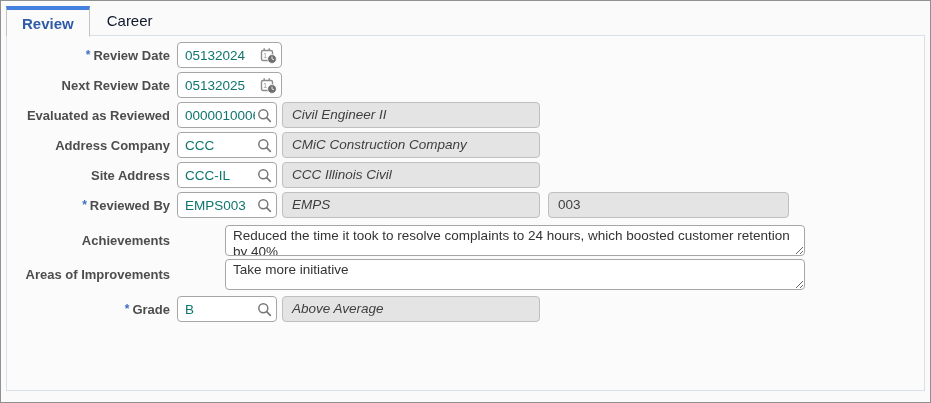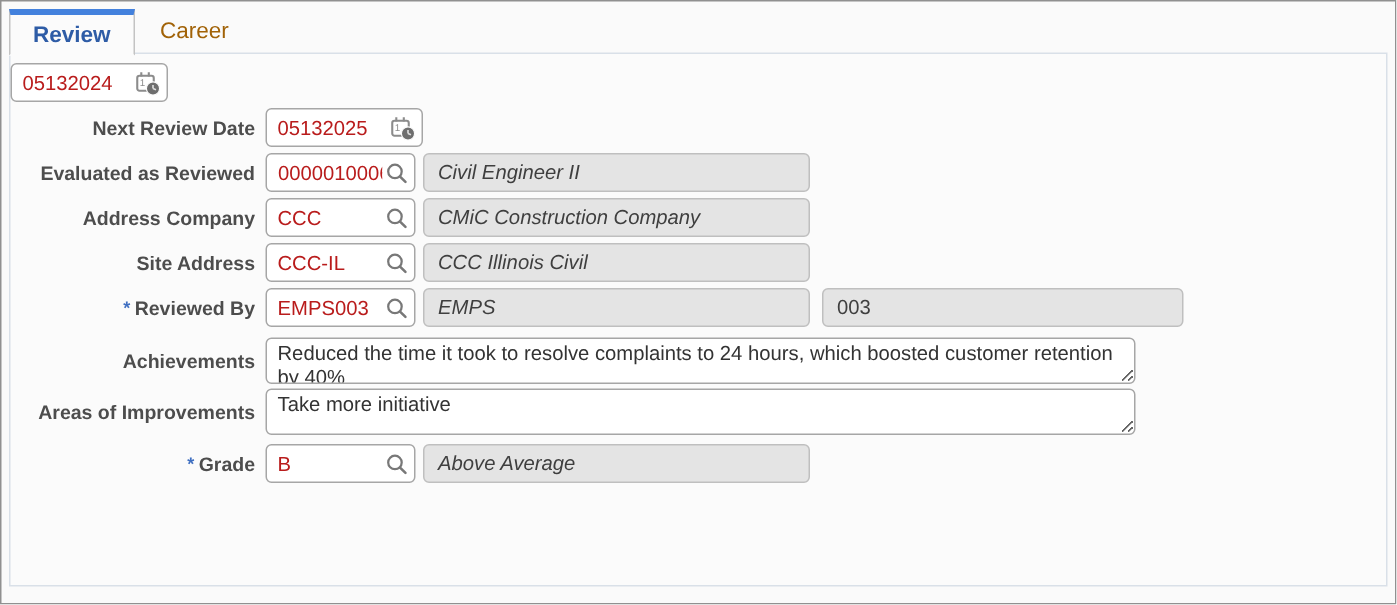--- a/index.html
+++ b/index.html
@@ -2,33 +2,33 @@
 <html><head>
 <meta charset="utf-8">
 <style>
   html,body{margin:0;padding:0;background:#fff;font-family:"Liberation Sans",sans-serif;}
   .app{position:relative;width:929px;height:401px;border:1px solid #909090;background:#fafafa;box-sizing:content-box;overflow:hidden;}
 
   
   .tabbar{display:flex;align-items:flex-end;height:35px;padding-left:5px;position:relative;z-index:2;text-align:right;}
   .tab{box-sizing:border-box;height:31px;display:flex;align-items:center;padding:0 15px;font-size:15px;cursor:pointer;}
   .tab.active{background:#fbfbfb;border-top:4px solid #4381dd;border-left:1px solid #c3c3c3;border-right:1px solid #c3c3c3;border-bottom:1px solid #fbfbfb;margin-bottom:-1px;font-weight:bold;color:#2e5ca6;}
-  .tab.inactive{color:#a16207;margin-left:2px;}
+  .tab.inactive{color:#0f172a;margin-left:2px;}
 
   
   .panel{position:absolute;left:5px;right:5px;top:34px;bottom:11px;border:1px solid #d9e0e8;background:#fbfbfb;padding-top:6px;box-sizing:border-box;z-index:1;}
 
   
   .row{display:flex;align-items:center;margin-bottom:4px;}
-  .row.ta{margin-bottom:3px;}
+  .row.ta{margin-bottom:3px;gap:48px;}
   .lbl{width:163px;text-align:right;padding-right:7px;font-size:13px;font-weight:bold;color:#4d4d4d;white-space:nowrap;flex:none;}
   .req{color:#3f6fc1;font-weight:bold;margin-right:3px;font-size:12px;position:relative;top:-1px;}
 
   .ibox{box-sizing:border-box;display:inline-flex;align-items:center;height:26px;border:1px solid #a6a6a6;border-radius:4px;background:#fff;padding:0 4px 0 7px;flex:none;}
-  .ibox input{border:none;outline:none;background:transparent;flex:1;width:0;font-family:"Liberation Sans",sans-serif;font-size:13.5px;color:#b91c1c;padding:0;}
+  .ibox input{border:none;outline:none;background:transparent;flex:1;width:0;font-family:"Liberation Sans",sans-serif;font-size:13.5px;color:#0f766e;padding:0;}
   .ibox .icn{flex:none;display:flex;align-items:center;justify-content:center;cursor:pointer;margin-left:2px;}
   .w-date{width:105px;}
   .w-lookup{width:100px;}
 
   .ro{box-sizing:border-box;height:26px;line-height:24px;border:1px solid #bfbfbf;border-radius:4px;background:#e4e4e4;color:#3f3f3f;font-size:13.5px;padding:0 9px;margin-left:5px;white-space:nowrap;overflow:hidden;flex:none;}
   .w-desc{width:258px;font-style:italic;}
   .w-ext{width:241px;margin-left:8px;}
 
   textarea.tx{box-sizing:border-box;width:580px;height:31px;border:1px solid #a6a6a6;border-radius:4px;background:#fff;font-family:"Liberation Sans",sans-serif;font-size:13.5px;color:#333;padding:2px 7px;resize:both;overflow:hidden;line-height:16px;}
 </style>
@@ -42,20 +42,21 @@
       <span>Review</span>
     </div>
     <div class="tab inactive">
       <span>Career</span>
     </div>
   </div>
 
   <div class="panel">
 
     <div class="row">
+      <div class="lbl"><span class="req">*</span><span>Review Date</span></div>
       <div class="ibox w-date">
         <input type="text" value="05132024" style="">
         <span class="icn">
           <svg width="17" height="17" viewBox="0 0 17 17">
               <rect x="1.5" y="3.5" width="11" height="10" rx="1.5" fill="none" stroke="#8c8c8c" stroke-width="1.4"></rect>
               <line x1="4.2" y1="1.2" x2="4.2" y2="4" stroke="#8c8c8c" stroke-width="1.4"></line>
               <line x1="9.2" y1="1.2" x2="9.2" y2="4" stroke="#8c8c8c" stroke-width="1.4"></line>
               <text x="3.2" y="10.5" font-size="6.5" fill="#8c8c8c" font-family="Liberation Sans,sans-serif">1</text>
               <circle cx="12" cy="12" r="4.4" fill="#6e6e6e" stroke="#fbfbfb" stroke-width="0.8"></circle>
               <line x1="12" y1="12" x2="12" y2="9.6" stroke="#dedede" stroke-width="1.1"></line>

